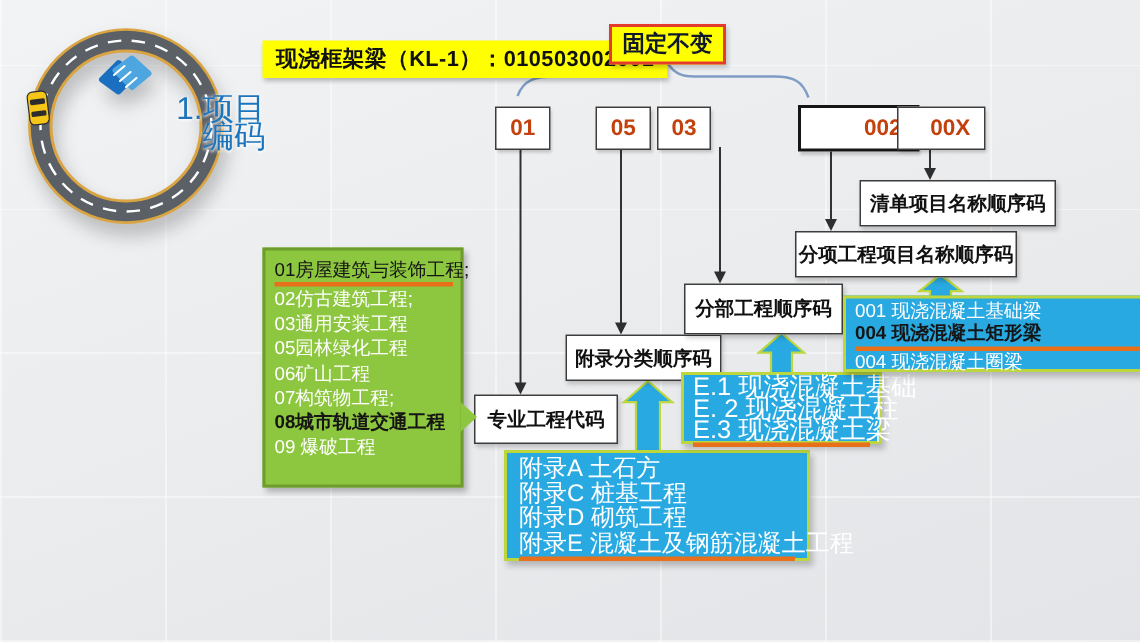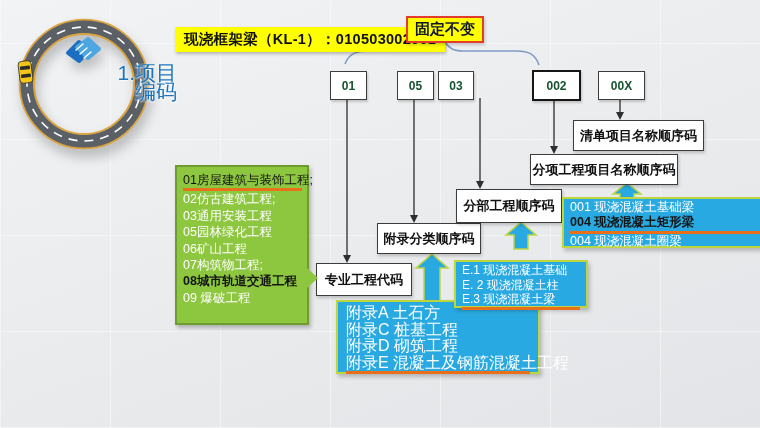--- a/index.html
+++ b/index.html
@@ -25,22 +25,22 @@
   .title-banner{left:175px;top:27px;background:#ffff00;color:#111;
     font-weight:bold;font-size:14.5px;padding:3px 9px;letter-spacing:.3px;
     box-shadow:1px 2px 3px rgba(0,0,0,.25);}
   .fixed-label{left:406px;top:16px;background:#ffff00;border:2px solid #e43b2c;
     color:#0f172a;font-weight:bold;font-size:15px;padding:2px 7px;
     box-shadow:1px 2px 3px rgba(0,0,0,.2);}
 
   
   .digit-box{background:#fff;border:1px solid #3c3c3c;height:27px;
     display:flex;align-items:center;justify-content:center;
-    font-size:12px;font-weight:bold;color:#14532d;box-shadow:1px 2px 2px rgba(0,0,0,.18);}
-  .digit-strong{border:2px solid #161616;}
+    font-size:15px;font-weight:bold;color:#c2410c;box-shadow:1px 2px 2px rgba(0,0,0,.18);}
+  .digit-strong{border:2px solid #161616;padding-left:32px;}
 
   
   .level-box{background:#fff;border:1px solid #3c3c3c;color:#111;
     display:flex;align-items:center;justify-content:center;
     font-size:13px;font-weight:bold;box-shadow:1px 2px 3px rgba(0,0,0,.2);white-space:nowrap;}
 
   
   .green-panel{left:175px;top:165px;width:134px;height:160px;background:#8dc63f;
     border:2px solid #6f9c2e;box-sizing:border-box;padding:5px 5px 0 6px;
     box-shadow:2px 3px 4px rgba(0,0,0,.25);}
@@ -55,22 +55,22 @@
 
   
   .blue-panel{background:#29a9e1;border:2px solid #bdd63d;box-sizing:border-box;
     color:#fff;box-shadow:2px 3px 4px rgba(0,0,0,.22);}
   .blue-panel .line{display:block;white-space:nowrap;}
   .blue-panel .line.dark{color:#151515;font-weight:bold;}
   .blue-panel .line.orange-underline{border-bottom:3px solid #e8701a;}
   .appendix-panel{left:336px;top:300px;width:204px;height:74px;padding:3px 8px;
     font-size:16px;}
   .appendix-panel .line{line-height:16.6px;}
-  .esec-panel{left:454px;top:260px;width:134px;height:48px;padding:1px 6px;
-    font-size:12px;}
+  .esec-panel{left:454px;top:248px;width:134px;height:48px;padding:1px 6px;
+    font-size:17px;}
   .esec-panel .line{line-height:14.6px;}
   .seq-panel{left:562px;top:197px;width:215px;height:51px;padding:1px 6px;
     font-size:12.5px;}
   .seq-panel .line{line-height:15.4px;}
 
   
   .wires{left:0;top:0;pointer-events:none;}
 </style>
 </head>
 <body>
@@ -129,21 +129,21 @@
     <span>编码</span>
   </div>
 
   <div class="abs title-banner">现浇框架梁（KL-1）：010503002001</div>
   <div class="abs fixed-label">固定不变</div>
 
   <div class="abs digit-box" style="left:330px;top:71px;width:35px;">01</div>
   <div class="abs digit-box" style="left:397px;top:71px;width:35px;">05</div>
   <div class="abs digit-box" style="left:438px;top:71px;width:34px;">03</div>
   <div class="abs digit-box digit-strong" style="left:532px;top:70px;width:45px;">002</div>
-  <div class="abs digit-box" style="left:598px;top:71px;width:45px;">00X</div>
+  <div class="abs digit-box" style="left:598px;top:71px;width:45px;padding-left:12px;">00X</div>
 
   <div class="abs level-box" style="left:316px;top:263px;width:94px;height:31px;">专业工程代码</div>
   <div class="abs level-box" style="left:377px;top:223px;width:102px;height:29px;">附录分类顺序码</div>
   <div class="abs level-box" style="left:456px;top:189px;width:104px;height:32px;">分部工程顺序码</div>
   <div class="abs level-box" style="left:530px;top:154px;width:146px;height:29px;">分项工程项目名称顺序码</div>
   <div class="abs level-box" style="left:573px;top:120px;width:129px;height:29px;">清单项目名称顺序码</div>
 
   <div class="abs green-panel">
     <span class="line dark orange-underline">01房屋建筑与装饰工程;</span>
     <span class="line">02仿古建筑工程;</span>

